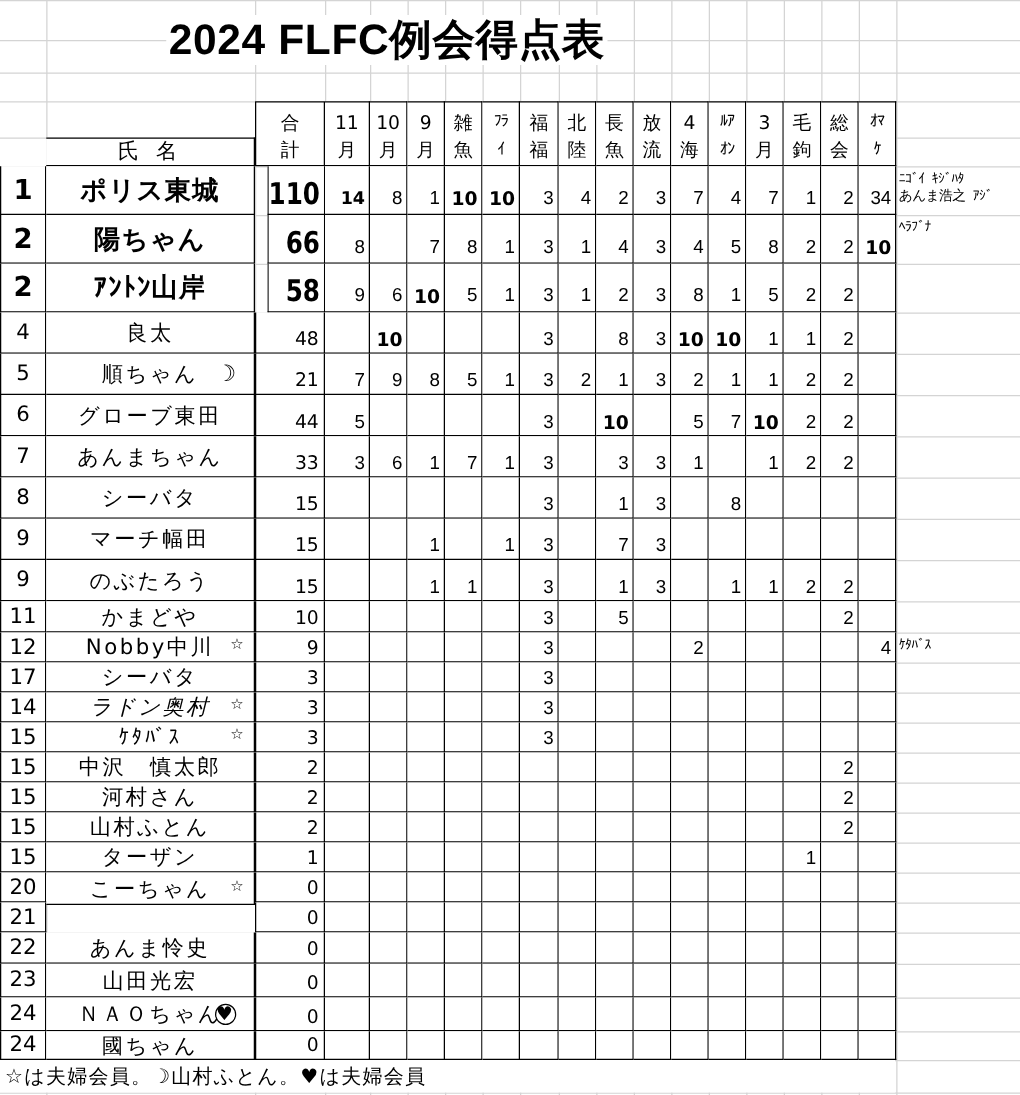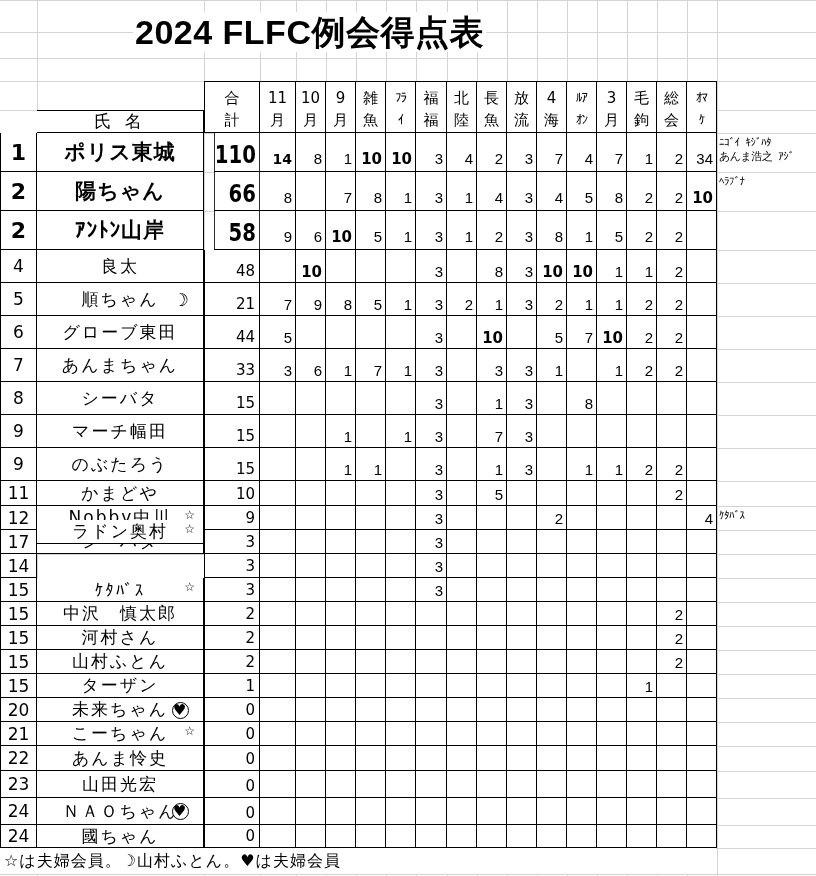--- a/index.html
+++ b/index.html
@@ -474,21 +474,21 @@
     <div class="cell num" style="left: 447px; top: 530px; width: 30px; height: 24px;"></div>
     <div class="cell num" style="left: 477px; top: 530px; width: 30px; height: 24px;"></div>
     <div class="cell num" style="left: 507px; top: 530px; width: 30px; height: 24px;"></div>
     <div class="cell num" style="left: 537px; top: 530px; width: 30px; height: 24px;"></div>
     <div class="cell num" style="left: 567px; top: 530px; width: 30px; height: 24px;"></div>
     <div class="cell num" style="left: 597px; top: 530px; width: 30px; height: 24px;"></div>
     <div class="cell num" style="left: 627px; top: 530px; width: 30px; height: 24px;"></div>
     <div class="cell num" style="left: 657px; top: 530px; width: 30px; height: 24px;"></div>
     <div class="cell num" style="left: 687px; top: 530px; width: 30px; height: 24px;"></div>
     <div class="cell rank" style="left: 0px; top: 554px; width: 37px; height: 24px;">14</div>
-    <div class="cell name" style="left: 37px; top: 520px; width: 167px; height: 24px;">
+    <div class="cell name" style="left: 37px; top: 554px; width: 167px; height: 24px; font-style: italic;">
       <span>ラドン奥村</span>
       <span class="mark star">☆</span>
     </div>
     <div class="cell total" style="left: 204px; top: 554px; width: 56px; height: 24px; border-left: 1.5px solid rgb(0, 0, 0);">
       <span>3</span>
     </div>
     <div class="cell num" style="left: 260px; top: 554px; width: 36px; height: 24px;"></div>
     <div class="cell num" style="left: 296px; top: 554px; width: 30px; height: 24px;"></div>
     <div class="cell num" style="left: 326px; top: 554px; width: 30px; height: 24px;"></div>
     <div class="cell num" style="left: 356px; top: 554px; width: 30px; height: 24px;"></div>
@@ -631,21 +631,21 @@
     <div class="cell num" style="left: 447px; top: 698px; width: 30px; height: 24px;"></div>
     <div class="cell num" style="left: 477px; top: 698px; width: 30px; height: 24px;"></div>
     <div class="cell num" style="left: 507px; top: 698px; width: 30px; height: 24px;"></div>
     <div class="cell num" style="left: 537px; top: 698px; width: 30px; height: 24px;"></div>
     <div class="cell num" style="left: 567px; top: 698px; width: 30px; height: 24px;"></div>
     <div class="cell num" style="left: 597px; top: 698px; width: 30px; height: 24px;"></div>
     <div class="cell num" style="left: 627px; top: 698px; width: 30px; height: 24px;"></div>
     <div class="cell num" style="left: 657px; top: 698px; width: 30px; height: 24px;"></div>
     <div class="cell num" style="left: 687px; top: 698px; width: 30px; height: 24px;"></div>
     <div class="cell rank" style="left: 0px; top: 722px; width: 37px; height: 24px;">21</div>
-    <div class="cell name" style="left: 37px; top: 722px; width: 167px; height: 24px;">
+    <div class="cell name" style="left: 37px; top: 700px; width: 167px; height: 24px;">
       <span>こーちゃん</span>
       <span class="mark star">☆</span>
     </div>
     <div class="cell total" style="left: 204px; top: 722px; width: 56px; height: 24px; border-left: 1.5px solid rgb(0, 0, 0);">
       <span>0</span>
     </div>
     <div class="cell num" style="left: 260px; top: 722px; width: 36px; height: 24px;"></div>
     <div class="cell num" style="left: 296px; top: 722px; width: 30px; height: 24px;"></div>
     <div class="cell num" style="left: 326px; top: 722px; width: 30px; height: 24px;"></div>
     <div class="cell num" style="left: 356px; top: 722px; width: 30px; height: 24px;"></div>

